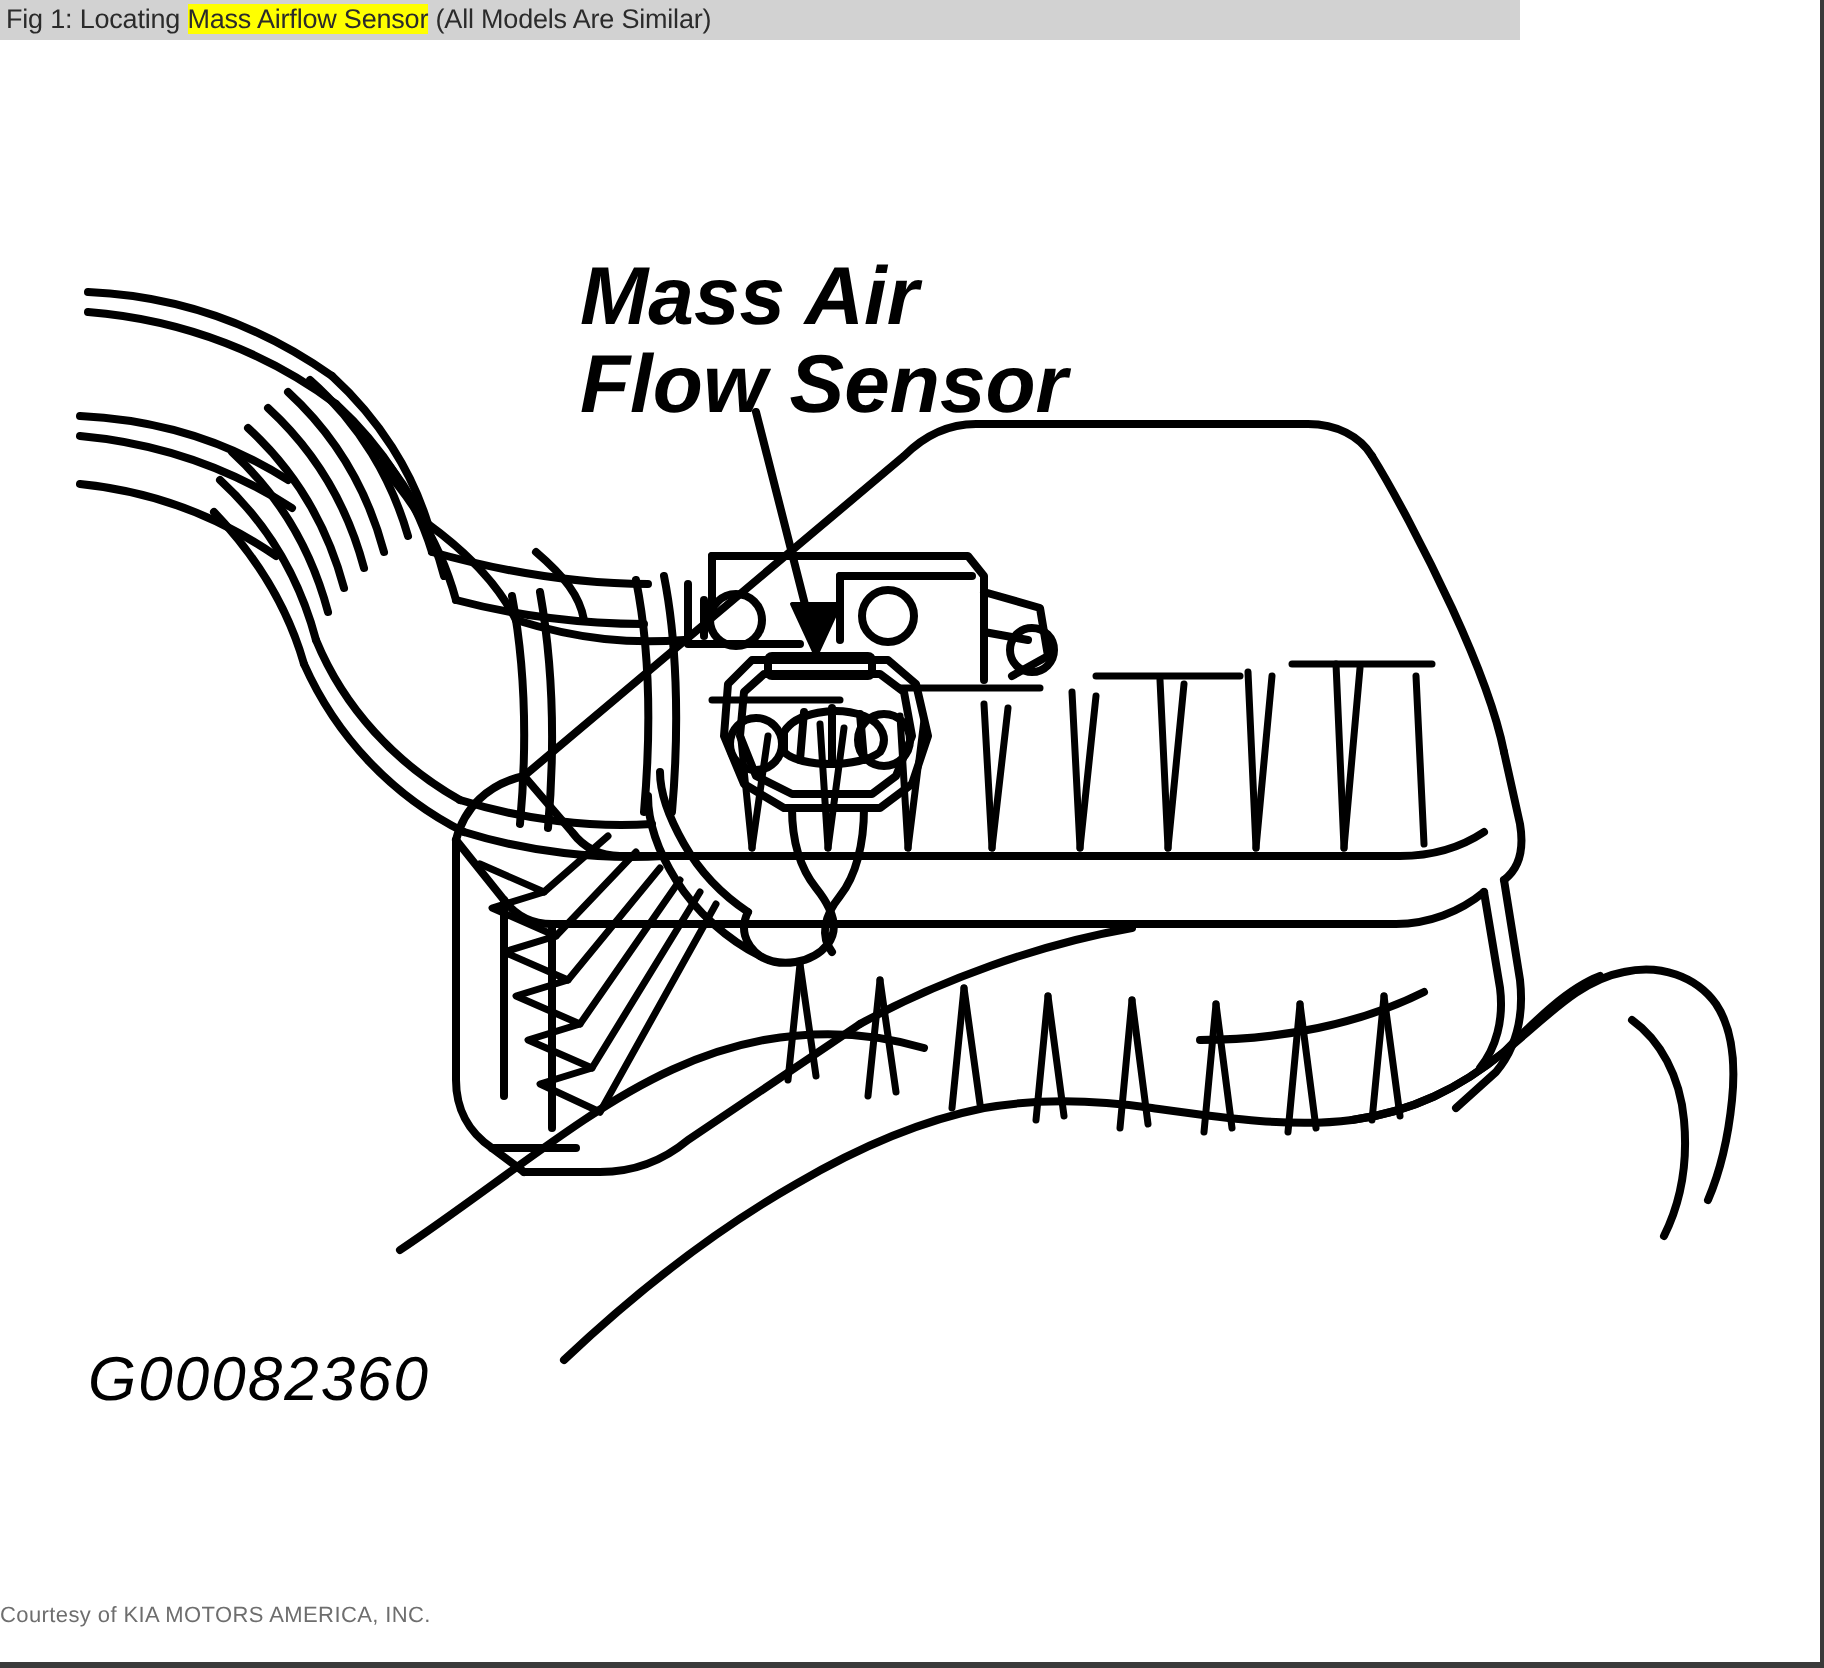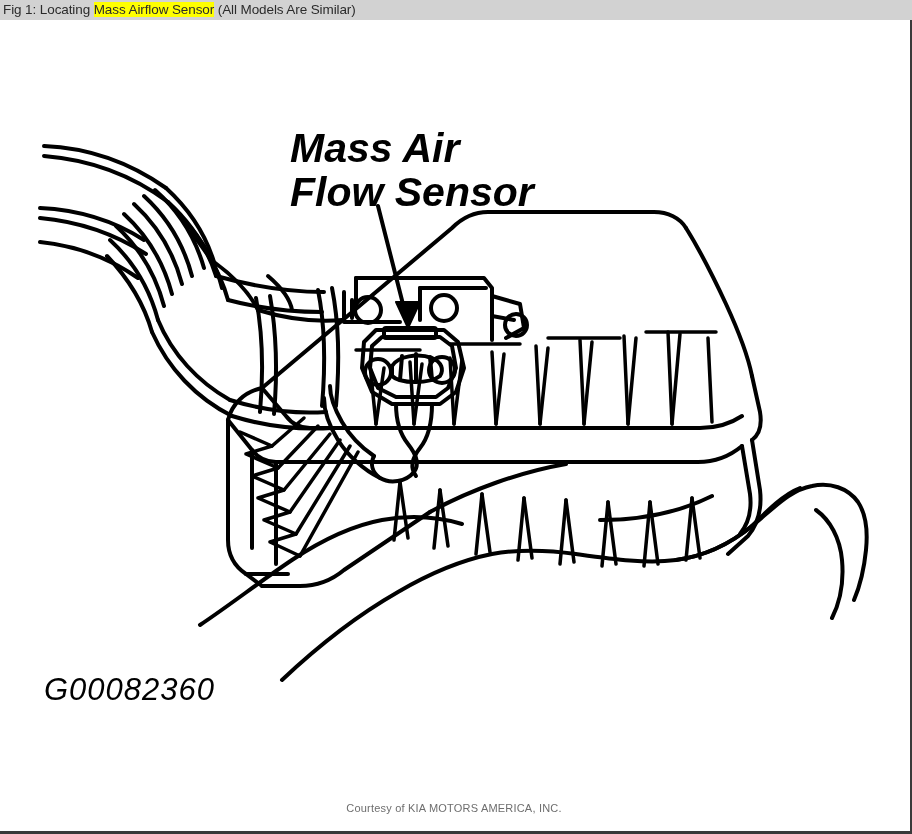--- a/index.html
+++ b/index.html
@@ -21,21 +21,21 @@
     height: 834px;
     background: #ffffff;
     box-sizing: border-box;
     border-right: 2px solid #3a3a3a;
     border-bottom: 3px solid #3a3a3a;
   }
   
   #caption-bar {
     position: absolute;
     left: 0; top: 0;
-    width: 912px;
+    width: 760px;
     height: 20px;
     background: #d2d2d2;
     display: flex;
     align-items: flex-end;
     white-space: nowrap;
     overflow: hidden;
   }
   #caption-text {
     font-size: 13.5px;
     line-height: 20px;
@@ -56,21 +56,21 @@
     height: 790px;
     font-style: italic;
   }
   #figure svg { display: block; }
   
   #footer {
     position: absolute;
     left: 0;
     top: 798px;
     width: 908px;
-    text-align: center;
+    text-align: left;
   }
   #footer-text {
     font-size: 11px;
     color: #6e6e6e;
     letter-spacing: 0.2px;
   }
 </style>
 </head>
 <body>
 

